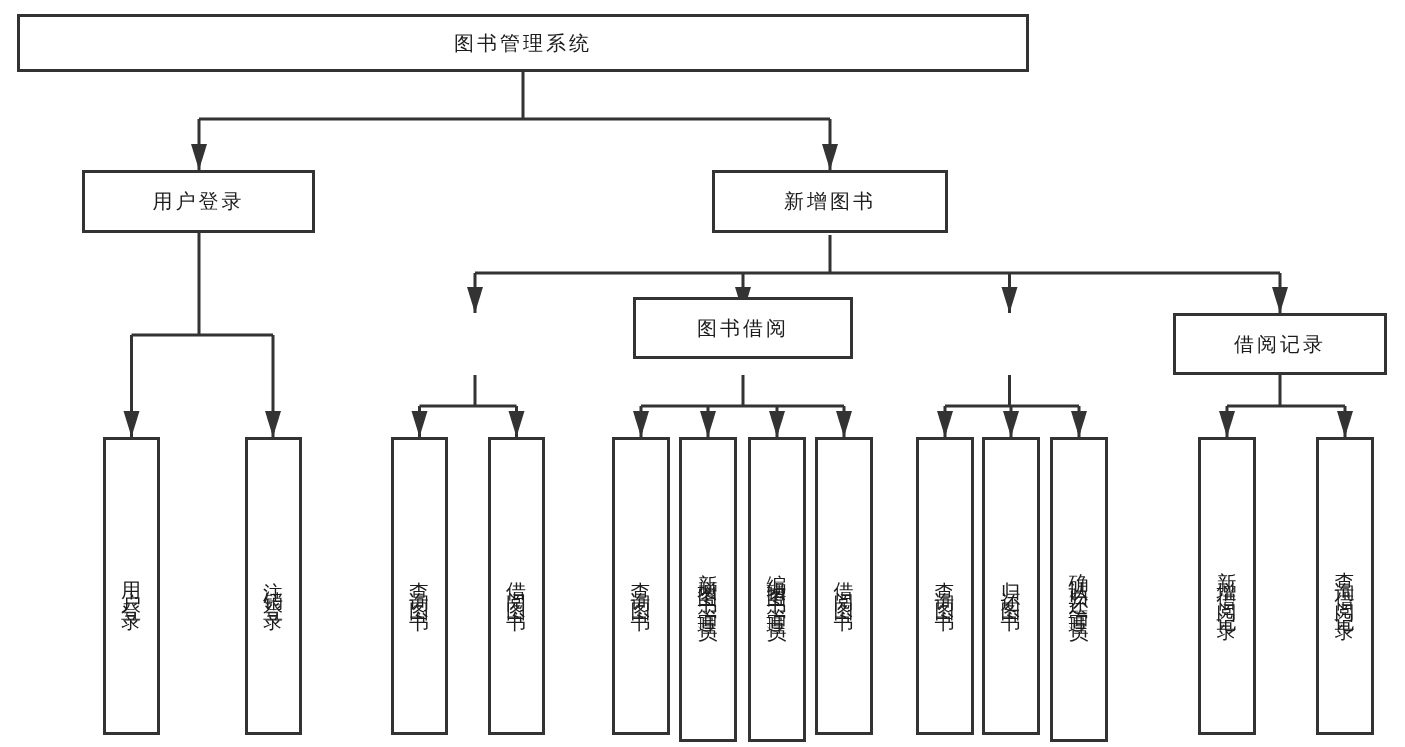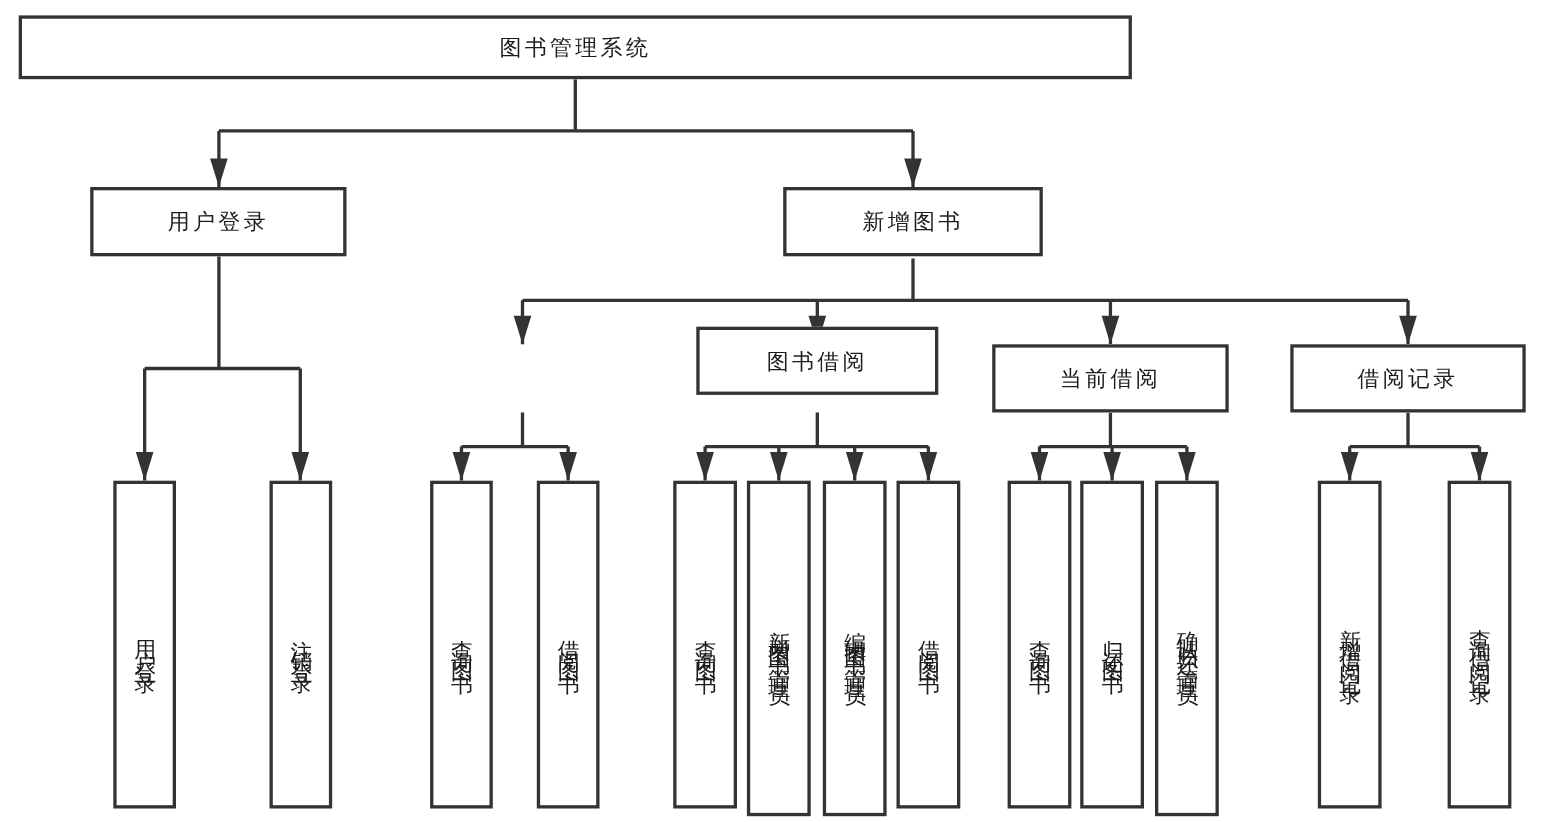--- a/index.html
+++ b/index.html
@@ -102,23 +102,20 @@
   <div class="node" style="left:82px; top:170px; width:233px; height:63px;">
     <span class="hlabel">用户登录</span>
   </div>
   <div class="node" style="left:712px; top:170px; width:236px; height:63px;">
     <span class="hlabel">新增图书</span>
   </div>
 
   <div class="node" style="left:633px; top:297px; width:220px; height:62px;">
     <span class="hlabel">图书借阅</span>
   </div>
-  <div class="node" style="left:902px; top:313px; width:215px; height:62px;">
-    <span class="hlabel">当前借阅</span>
-  </div>
   <div class="node" style="left:1173px; top:313px; width:214px; height:62px;align-items:center;">
     <span class="hlabel">借阅记录</span>
   </div>
 
   <div class="node leaf" style="left:103px; top:437px; width:57px; height:298px;">
     <span class="vlabel">用户登录</span>
   </div>
   <div class="node leaf" style="left:245px; top:437px; width:57px; height:298px;">
     <span class="vlabel">注销登录</span>
   </div>

